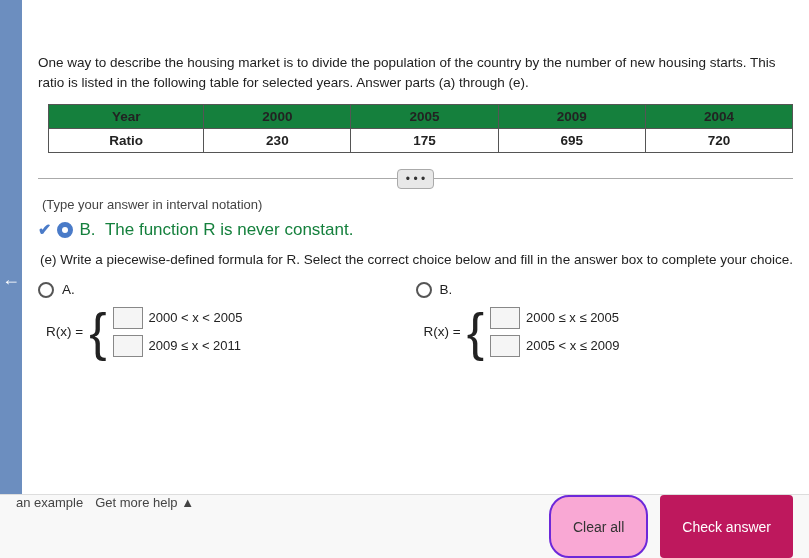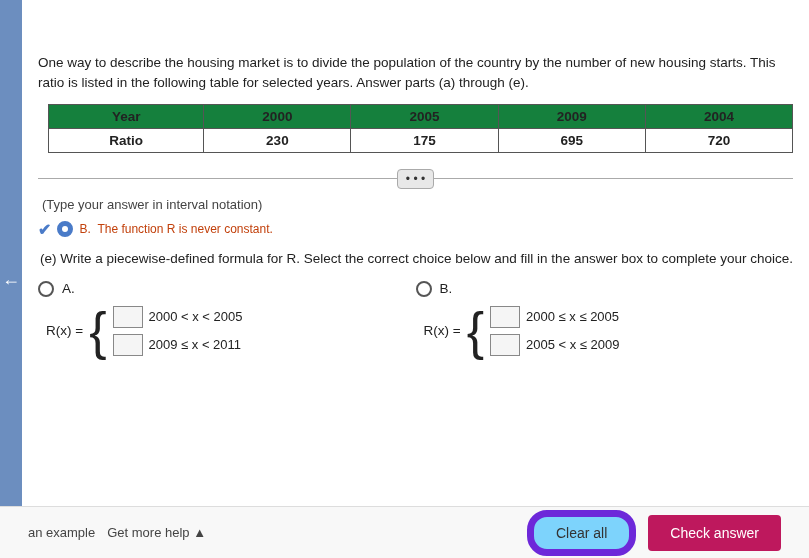--- a/index.html
+++ b/index.html
@@ -125,22 +125,22 @@
       background: white;
     }
 
     .checkmark {
       color: #4a7bc8;
       font-size: 16px;
       font-weight: bold;
     }
 
     .choice-b-text {
-      font-size: 12px;
-      color: #c2410c;
+      font-size: 17px;
+      color: #15803d;
     }
 
     .part-e-text {
       font-size: 13.5px;
       color: #222;
       line-height: 1.5;
       margin-bottom: 4px;
       text-align: right;
     }
 
@@ -225,42 +225,41 @@
     .condition-text {
       font-size: 13px;
       color: #222;
     }
 
     .bottom-bar {
       position: absolute;
       bottom: 0;
       left: 0;
       right: 0;
-      height: 52px;
+      height: 64px;
       background: #f8f8f8;
       border-top: 1px solid #ddd;
       display: flex;
-      align-items: center;
-      padding: 0 28px;
+      padding: 0 16px;
       gap: 12px;
     }
 
     .bottom-link {
       font-size: 13px;
       color: #444;
       text-decoration: none;
     }
 
     .bottom-spacer {
       flex: 1;
     }
 
     .clear-all-btn {
-      background: #7dd3fc;
-      border: 7px solid #6d28d9;
+      background: #f9a8d4;
+      border: 2px solid #6d28d9;
       border-radius: 20px;
       padding: 8px 22px;
       font-size: 14px;
       color: #333;
       cursor: pointer;
     }
 
     .check-answer-btn {
       background: #be185d;
       border: none;

